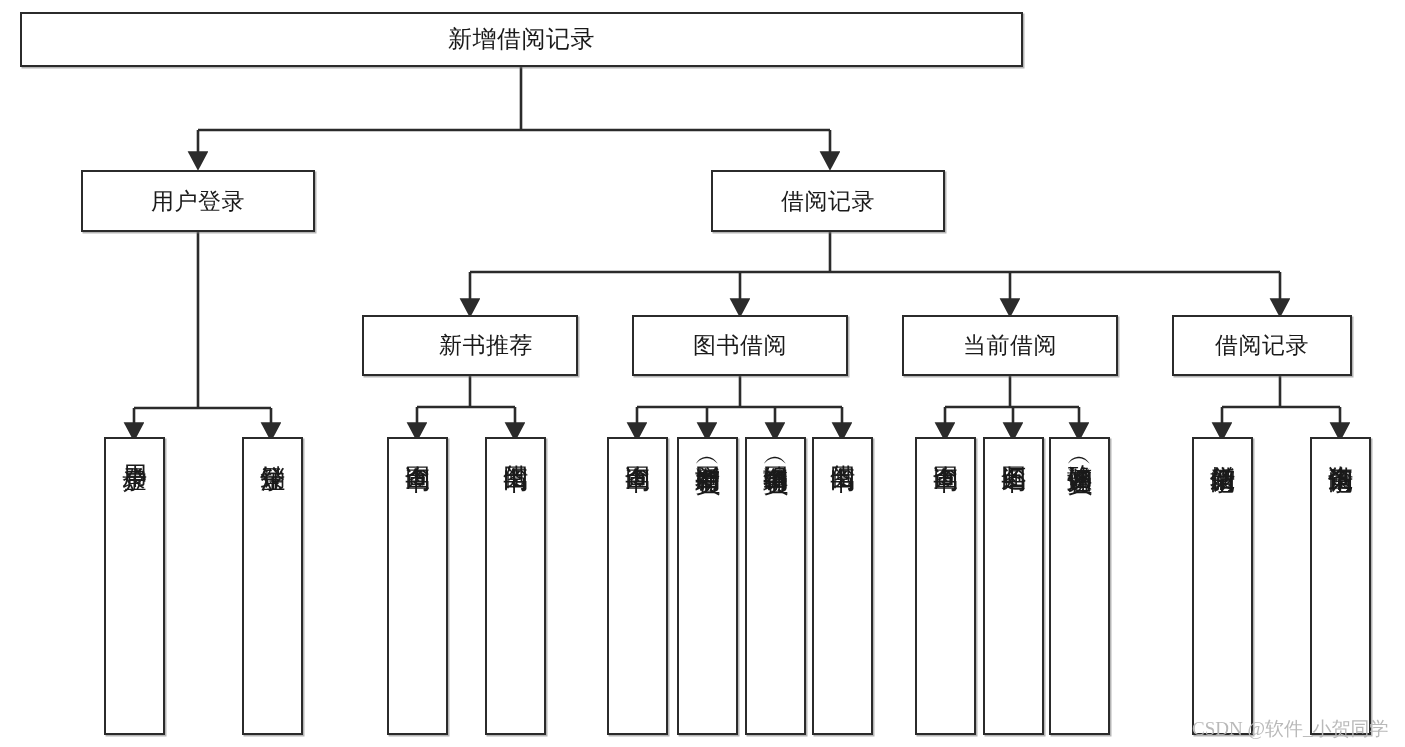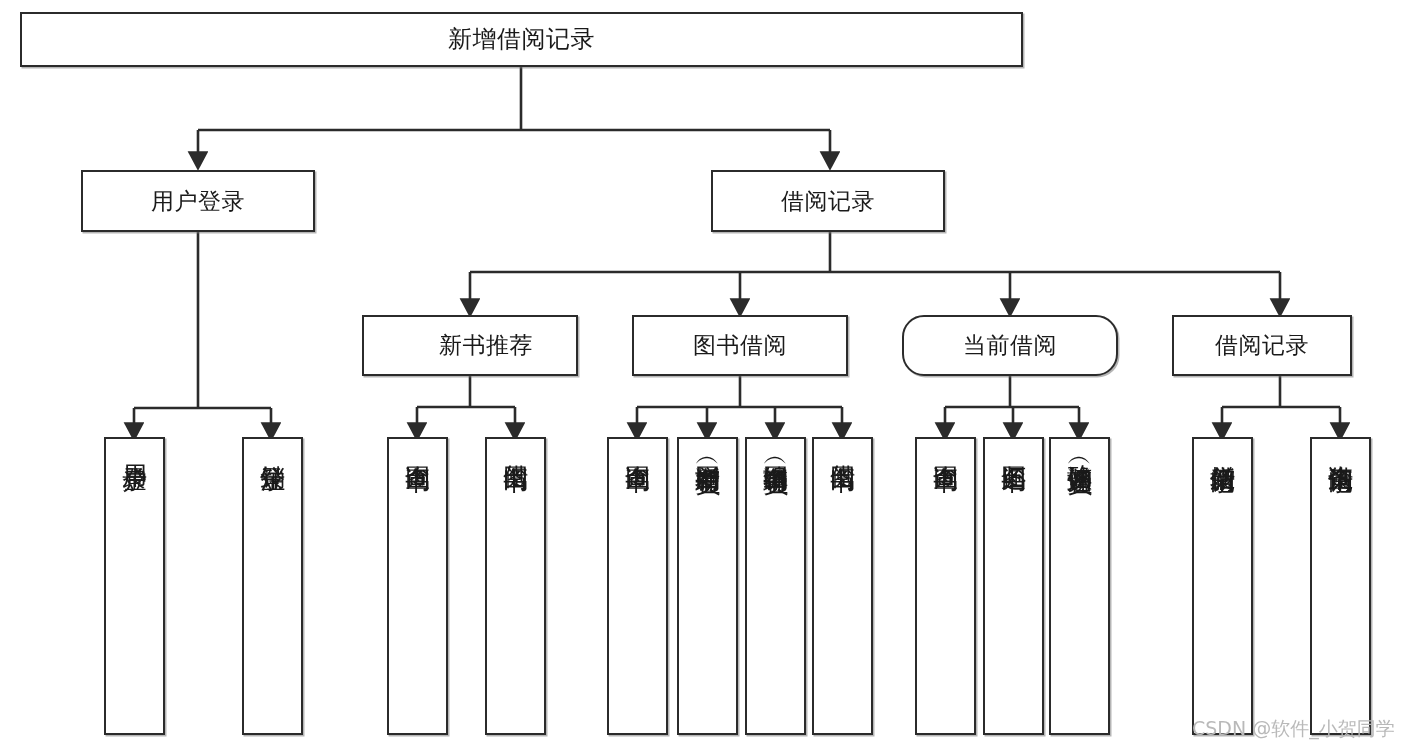--- a/index.html
+++ b/index.html
@@ -138,21 +138,21 @@
   <div class="node h" style="left:711px; top:170px; width:234px; height:62px;">
     <span class="lbl">借阅记录</span>
   </div>
 
   <div class="node h" style="left:362px; top:315px; width:216px; height:61px;padding-left:32px;">
     <span class="lbl">新书推荐</span>
   </div>
   <div class="node h" style="left:632px; top:315px; width:216px; height:61px;">
     <span class="lbl">图书借阅</span>
   </div>
-  <div class="node h" style="left:902px; top:315px; width:216px; height:61px;border-radius:22px;">
+  <div class="node h" style="left:902px; top:315px; width:216px; height:61px;">
     <span class="lbl">当前借阅</span>
   </div>
   <div class="node h" style="left:1172px; top:315px; width:180px; height:61px;">
     <span class="lbl">借阅记录</span>
   </div>
 
   <div class="node v" style="left:104px; top:437px; width:61px; height:298px;">
     <span class="lbl">用户登录</span>
   </div>
   <div class="node v" style="left:242px; top:437px; width:61px; height:298px;">
@@ -189,15 +189,15 @@
     <span class="lbl">确认归还（管理员）</span>
   </div>
 
   <div class="node v" style="left:1192px; top:437px; width:61px; height:298px;">
     <span class="lbl">新增借阅记录</span>
   </div>
   <div class="node v" style="left:1310px; top:437px; width:61px; height:298px;">
     <span class="lbl">查询借阅记录</span>
   </div>
 
-  <div class="watermark" style="left:1192px; top:716px;">CSDN @软件_小贺同学</div>
+  <div class="watermark" style="left:1192px; top:716px;font-family:Liberation Serif, serif;">CSDN @软件_小贺同学</div>
 
 </div>
 
 </body></html>

